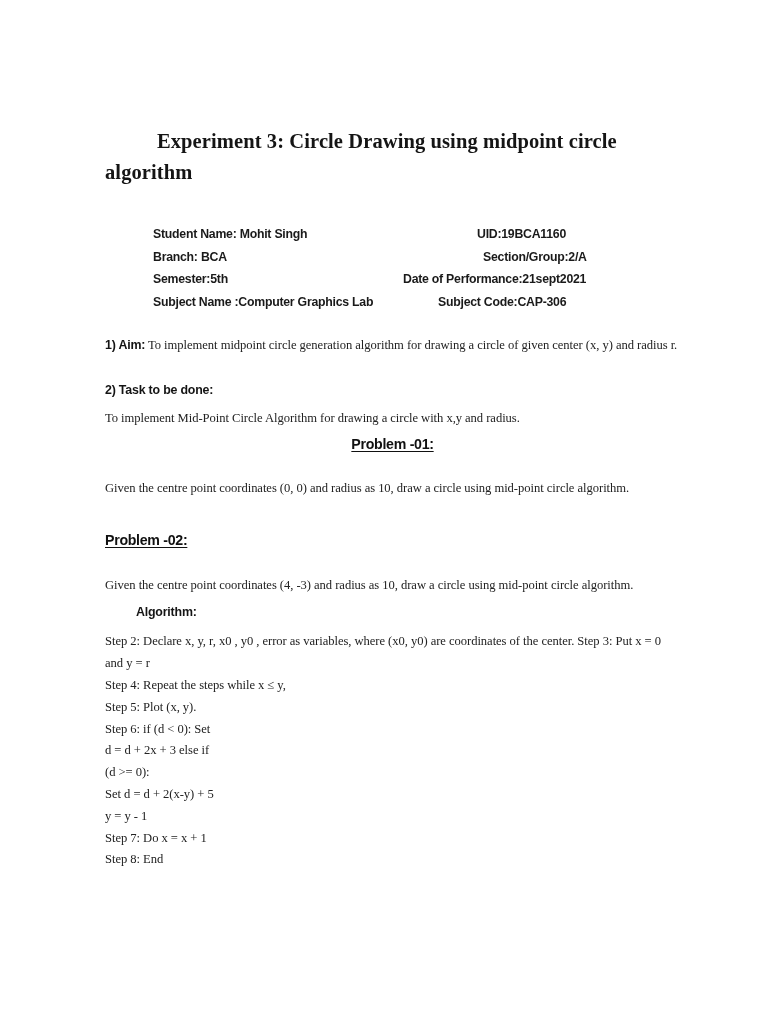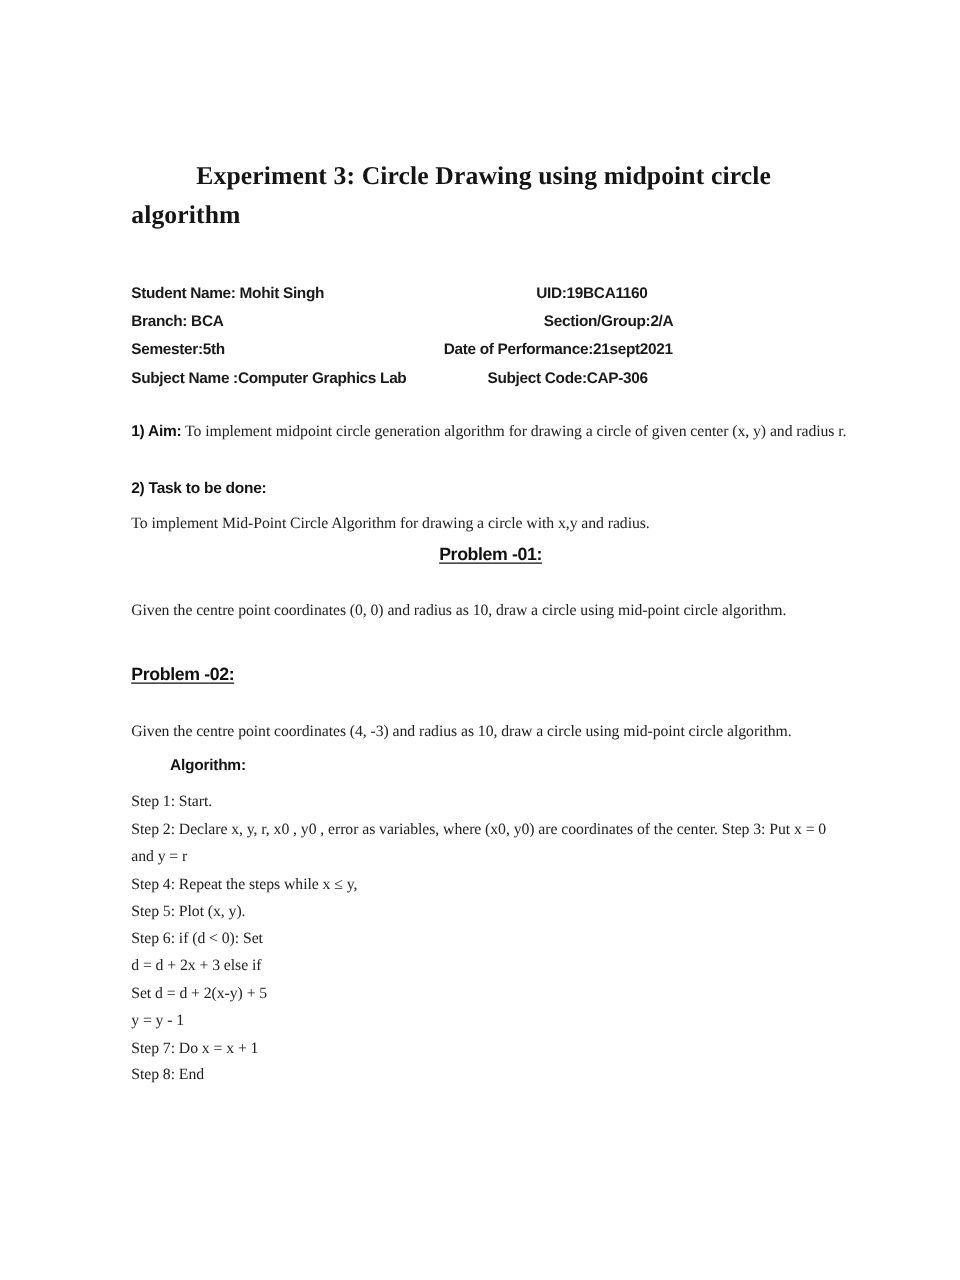--- a/index.html
+++ b/index.html
@@ -48,20 +48,21 @@
 
   
   .info-block {
     margin-top: 35px;
     font-family: "Liberation Sans", "DejaVu Sans", sans-serif;
     font-weight: bold;
     font-size: 12.3px;
     line-height: 22.6px;
     color: #1a1a1a;
     letter-spacing: -0.25px;
+    margin-left: 48px;
   }
   .info-row {
     position: relative;
     white-space: nowrap;
     height: 22.6px;
   }
   .info-left {
     display: inline-block;
   }
   .info-right {
@@ -187,26 +188,26 @@
     <p class="body-text problem1-body">Given the centre point coordinates (0, 0) and radius as 10, draw a circle using mid-point circle algorithm.</p>
 
     <div class="problem2-heading-wrap">
       <span class="problem-heading">Problem -02:</span>
     </div>
     <p class="body-text problem2-body">Given the centre point coordinates (4, -3) and radius as 10, draw a circle using mid-point circle algorithm.</p>
 
     <p class="heading-sans algorithm-heading">Algorithm:</p>
 
     <div class="steps">
-      <p class="step-line">Step 1: Start.</p>
       <p class="step-line wide">Step 2: Declare x, y, r, x0 , y0 , error as variables, where (x0, y0) are coordinates of the center. Step 3: Put x = 0 and y = r</p>
       <p class="step-line">Step 4: Repeat the steps while x ≤ y,</p>
       <p class="step-line">Step 5: Plot (x, y).</p>
       <p class="step-line">Step 6: if (d &lt; 0): Set</p>
       <p class="step-line">d = d + 2x + 3 else if</p>
+      <p class="step-line">(d &gt;= 0):</p>
       <p class="step-line">Set d = d + 2(x-y) + 5</p>
       <p class="step-line">y = y - 1</p>
       <p class="step-line">Step 7: Do x = x + 1</p>
       <p class="step-line">Step 8: End</p>
     </div>
 
   </div>
 </div>
 
 </body></html>

